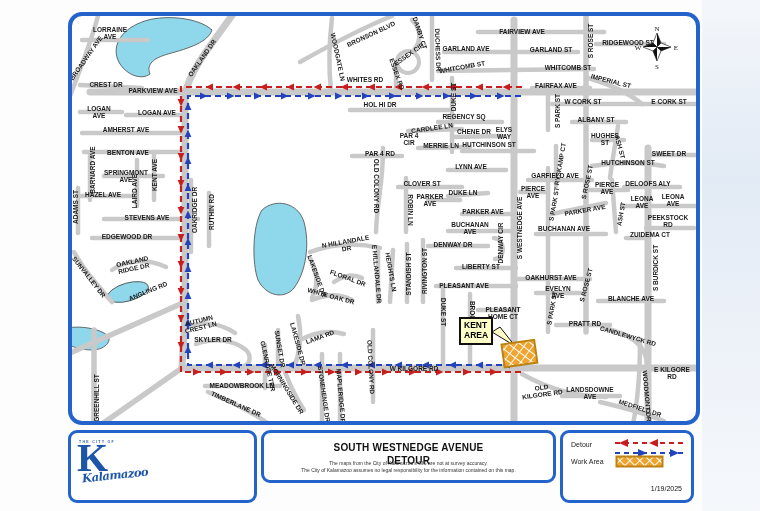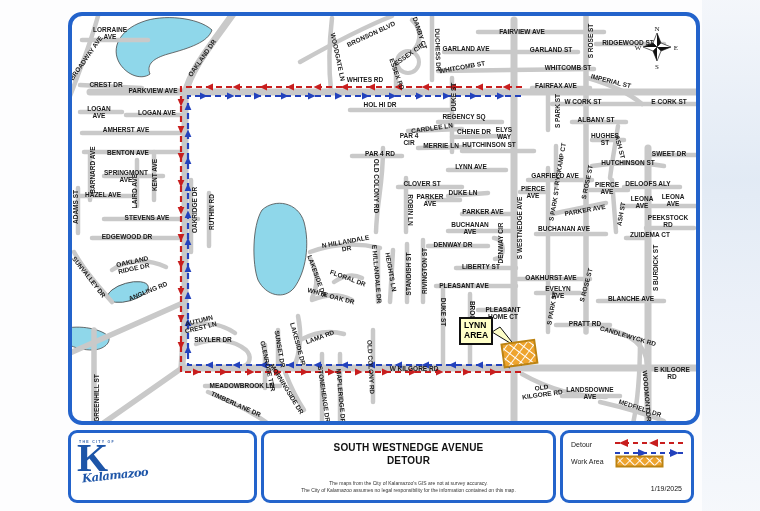--- a/index.html
+++ b/index.html
@@ -19,21 +19,21 @@
         transform:translate(-50%,-50%) rotate(var(--r,0deg));pointer-events:none;}
   .road{stroke:#c9c9c9;fill:none;stroke-linecap:round;stroke-linejoin:round;stroke-width:4.5;}
   .road.m{stroke-width:7;}
   .road.s{stroke-width:5.5;}
   .lake{fill:#8fd7ea;stroke:#4a4a4a;stroke-width:0.8;}
   .callout{position:absolute;left:459px;top:317px;z-index:30;background:#ffffc8;border:2px solid #111;
         padding:2px 3px;font-weight:bold;font-size:8.5px;line-height:1.15;white-space:pre-line;color:#000;}
   
   .fbox{position:absolute;box-sizing:border-box;border:3px solid #2363cb;border-radius:9px;background:#fff;}
   .box-agency{left:68px;top:430px;width:189px;height:73px;display:flex;align-items:center;padding:3px 4px;}
-  .box-title{left:261px;top:430px;width:295px;height:73px;text-align:center;}
+  .box-title{left:261px;top:430px;width:295px;height:53px;text-align:center;}
   .box-legend{left:560px;top:430px;width:134px;height:73px;}
   .logo{position:relative;width:58px;height:62px;flex:0 0 auto;}
   .logo-eyebrow{position:absolute;left:4px;top:4px;font-size:3.5px;letter-spacing:1.3px;color:#2a5caa;font-weight:bold;}
   .logo-k{position:absolute;left:2px;top:2px;font-family:"Liberation Serif",serif;font-weight:bold;
         font-size:40px;line-height:1;color:#1d55a8;}
   .logo-script{position:absolute;left:7px;top:32px;font-family:"DejaVu Serif",serif;font-style:italic;
         font-weight:bold;font-size:11.5px;color:#1d55a8;transform:rotate(-6deg);letter-spacing:-0.5px;}
   .agency-text{flex:1;text-align:center;font-weight:bold;font-size:7.4px;line-height:1.13;color:#222;}
   .title-main{margin-top:9px;font-weight:bold;font-size:10px;line-height:1.25;color:#111;letter-spacing:.2px;}
   .disclaimer{position:absolute;left:0;right:0;bottom:7px;font-size:5px;line-height:1.3;color:#333;}
@@ -405,21 +405,21 @@
       <div class="lbl" style="left:628px;top:336px;--r:16deg">CANDLEWYCK RD</div>
       <div class="lbl" style="left:672px;top:373px">E KILGORE
 RD</div>
       <div class="lbl" style="left:542px;top:391px;--r:-8deg">OLD
 KILGORE RD</div>
       <div class="lbl" style="left:590px;top:393px">LANDSDOWNE
 AVE</div>
       <div class="lbl" style="left:647px;top:396px;--r:85deg">WOODMONT DR</div>
       <div class="lbl" style="left:640px;top:408px;--r:18deg">MEDFIELD DR</div>
 
-      <div class="callout">LYNN
+      <div class="callout">KENT
 AREA</div>
     </div>
   </div>
   <div class="map-border"></div>
 
   <div class="fbox box-agency">
     <div class="logo">
       <div class="logo-eyebrow">THE CITY OF</div>
       <div class="logo-k">K</div>
       <div class="logo-script">Kalamazoo</div>

